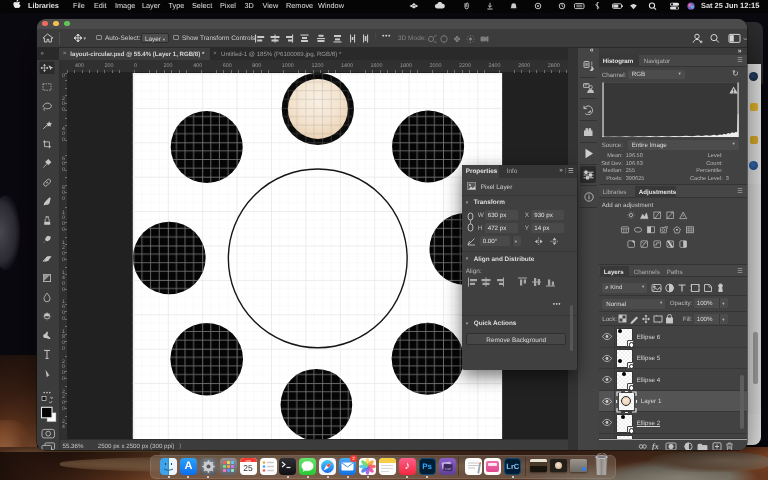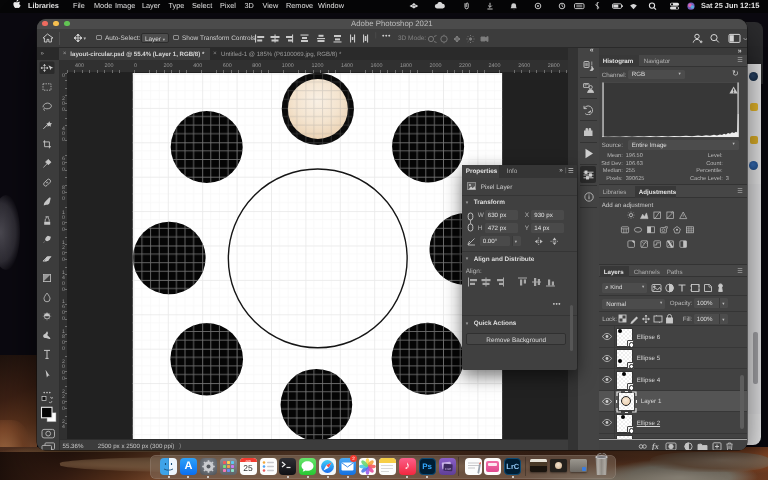--- a/index.html
+++ b/index.html
@@ -121,21 +121,21 @@
     <div class="abs" style="left:0;top:120px;width:20.5px;height:230px;background:#ececee;"></div>
     <div class="abs" style="left:13px;top:268px;width:4.5px;height:52px;border-radius:2px;background:#ababaf;"></div>
   </div>
 
   <div id="menubar" class="abs">
     <span class="mi" style="left:12.6px;font-size:8px;"><svg width="8" height="10" viewBox="0 0 8 10" style="vertical-align:-2px">
           <path d="M5.4 1.1c-.4.5-1 .8-1.5.8-.1-.6.2-1.2.5-1.6C4.8-.1 5.5-.4 6-.4c.1.6-.2 1.1-.6 1.5zM6 2.1c-.9 0-1.6.5-2 .5s-1.1-.5-1.8-.5C1.3 2.1.4 2.9.4 4.4c0 2.2 1.6 4.6 2.5 4.6.5 0 1-.4 1.6-.4.6 0 1 .4 1.6.4.9 0 2.3-2.2 2.3-3.2-1-.4-1.4-1.1-1.4-1.9 0-.7.4-1.3.9-1.6-.4-.5-1.2-.2-1.9-.2z" fill="#ececec" transform="scale(0.9)"></path>
         </svg></span>
     <span class="mi" style="left:28px;font-weight:bold;">Libraries</span>
     <span class="mi" style="left:73px;">File</span>
-    <span class="mi" style="left:94px;">Mode</span>
+    <span class="mi" style="left:94px;">Edit</span>
     <span class="mi" style="left:115px;">Image</span>
     <span class="mi" style="left:142px;">Layer</span>
     <span class="mi" style="left:168.5px;">Type</span>
     <span class="mi" style="left:192px;">Select</span>
     <span class="mi" style="left:220px;">Pixel</span>
     <span class="mi" style="left:244.5px;">3D</span>
     <span class="mi" style="left:262.5px;">View</span>
     <span class="mi" style="left:286px;">Remove</span>
     <span class="mi" style="left:318px;">Window</span>
     <span class="mi" style="left:351px;margin-top:20px;">Help</span>
@@ -171,21 +171,20 @@
       <circle cx="61" cy="4.2" r="3.6" fill="#7a64c8"></circle>
         <circle cx="60" cy="3.4" r="1.8" fill="#e86ab0"></circle>
         <circle cx="62.4" cy="5" r="1.7" fill="#5ab4e8"></circle>
     </svg>
     <span class="mi" style="left:701px;font-weight:bold;font-size:7.4px;">Sat 25 Jun</span>
     <span class="mi" style="left:740px;font-weight:bold;font-size:7.6px;">12:15</span>
   </div>
 
   <div id="win" class="abs">
     <div id="titlebar" class="abs">
-        <span class="t">Adobe Photoshop 2021</span>
       <span class="tl" style="left:5.4px;background:#ed6b5f;"></span>
       <span class="tl" style="left:16.4px;background:#f5bf4f;"></span>
       <span class="tl" style="left:27.4px;background:#62c454;"></span>
     </div>
     <div id="optionsbar" class="abs">
       <svg class="abs" style="left:5px;top:4.6px" width="44" height="11" viewBox="0 0 44 11">
         <path d="M5.5 1L1 5h1.4v4h2.6V6.4h1.8V9h2.6V5H11z" fill="none" stroke="#d0d0d0" stroke-width="0.9"></path>
         <g stroke="#cfcfcf" stroke-width="0.9" fill="#cfcfcf">
             <path d="M36 1v8M32 5h8M36 1l-1.4 1.6h2.8zM36 9l-1.4-1.6h2.8zM32 5l1.6-1.4v2.8zM40 5l-1.6-1.4v2.8z"></path>
           </g>

